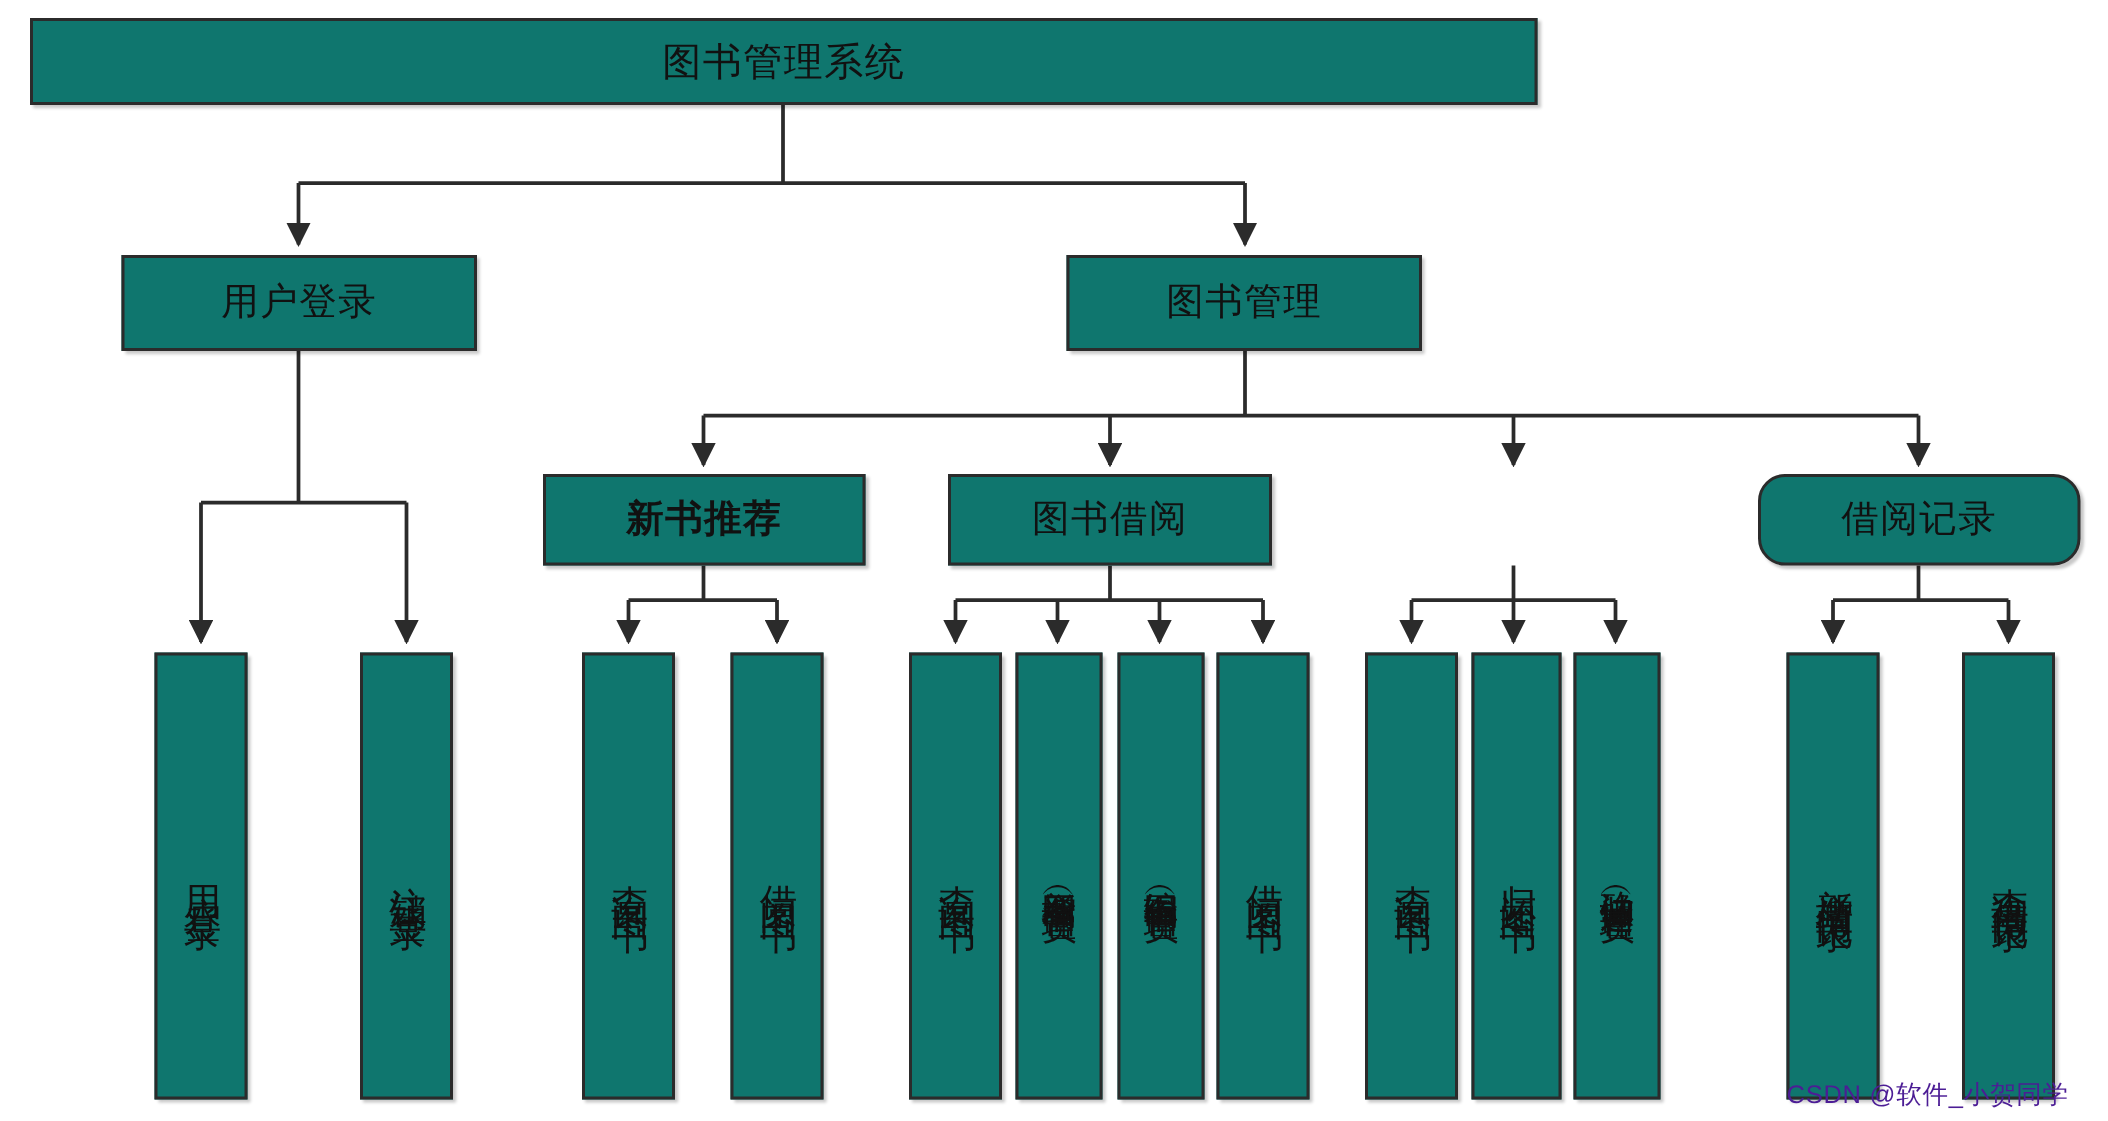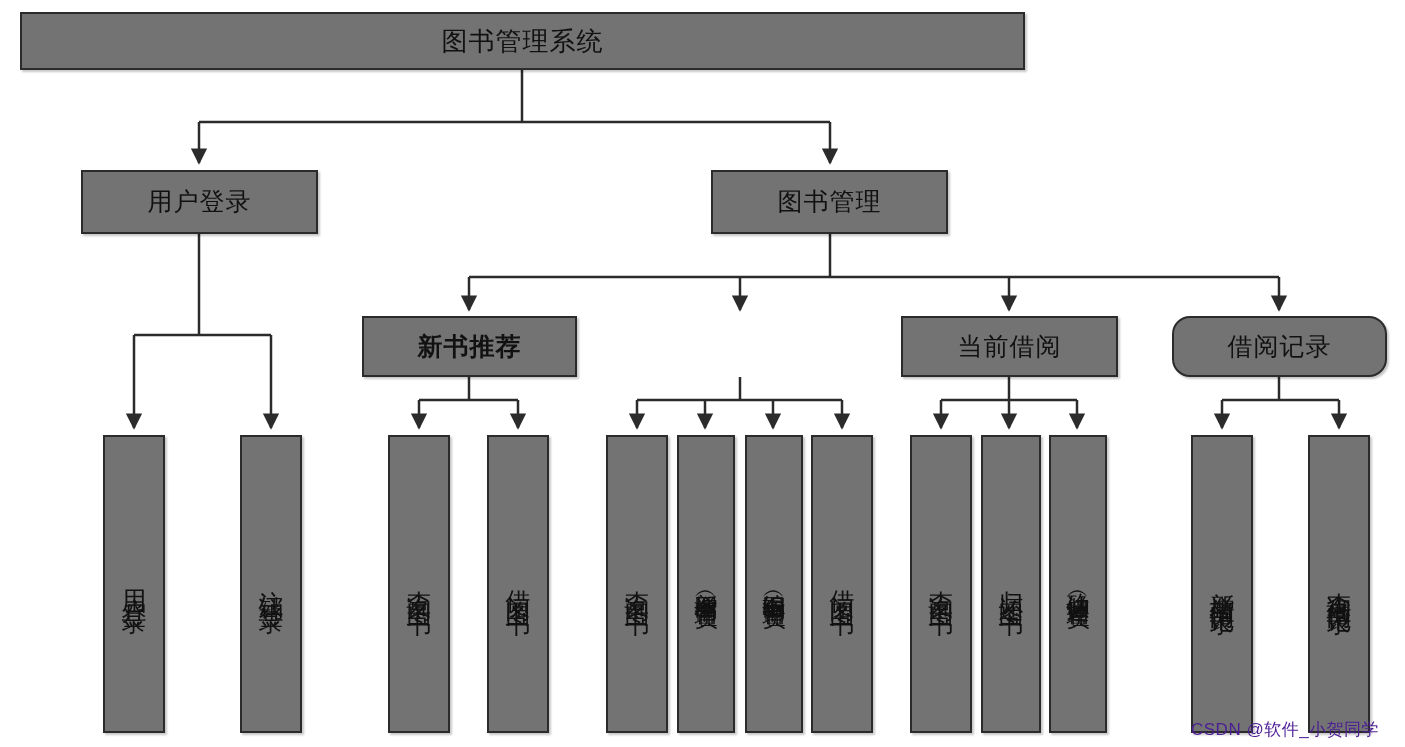--- a/index.html
+++ b/index.html
@@ -21,21 +21,21 @@
   #edges {
     position: absolute;
     left: 0;
     top: 0;
     width: 1405px;
     height: 747px;
     pointer-events: none;
   }
   .node {
     position: absolute;
-    background: #737373;
+    background: #0f766e;
     border: 2px solid #2b2b2b;
     box-shadow: 2px 2px 2px rgba(0,0,0,0.22);
     display: flex;
     align-items: center;
     justify-content: center;
     color: #111111;
   }
   .node.horiz {
     font-size: 25px;
     letter-spacing: 1px;
@@ -127,22 +127,22 @@
   <div class="node horiz" style="left:81px; top:170px; width:237px; height:64px;">
     <span>用户登录</span>
   </div>
   <div class="node horiz" style="left:711px; top:170px; width:237px; height:64px;">
     <span>图书管理</span>
   </div>
 
   <div class="node horiz" style="left:362px; top:316px; width:215px; height:61px;font-weight:bold;">
     <span>新书推荐</span>
   </div>
-  <div class="node horiz" style="left:901px; top:316px; width:217px; height:61px;">
-    <span>当前借阅</span>
+  <div class="node horiz" style="left:632px; top:316px; width:216px; height:61px;">
+    <span>图书借阅</span>
   </div>
   <div class="node horiz" style="left:1172px; top:316px; width:215px; height:61px;border-radius:18px;">
     <span>借阅记录</span>
   </div>
 
   <div class="node vert" style="left:103px; top:435px; width:62px; height:298px;">
     <span class="vlabel">用户登录</span>
   </div>
   <div class="node vert" style="left:240px; top:435px; width:62px; height:298px;">
     <span class="vlabel">注销登录</span>

